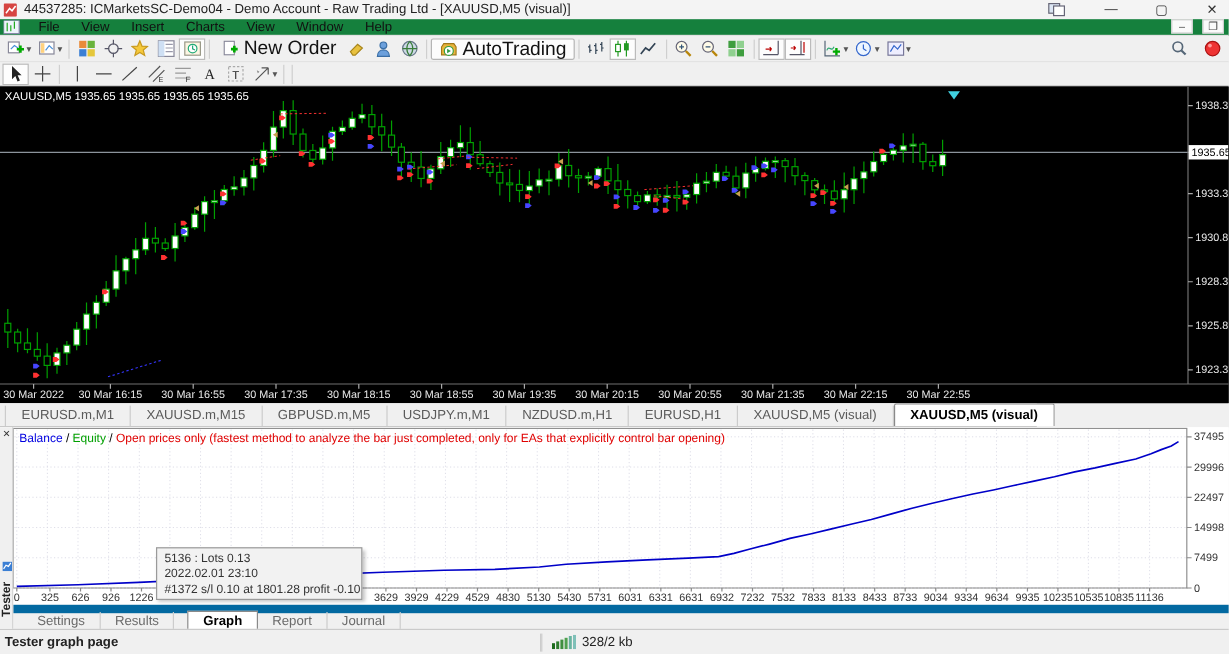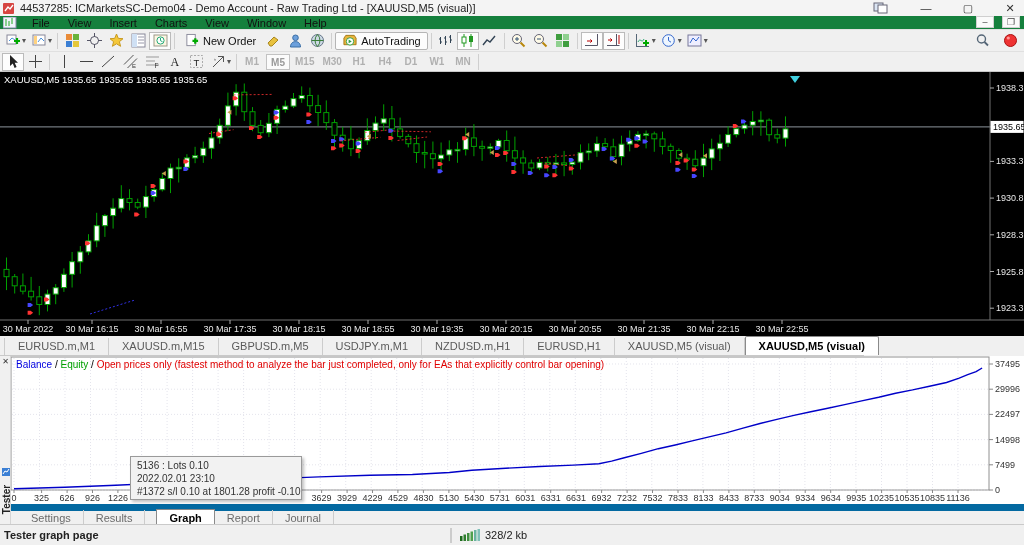--- a/index.html
+++ b/index.html
@@ -22,21 +22,21 @@
   .mc-btn { width:18px; height:12px; border:1px solid #cfcfcf; background:#fafafa; font-size:9px; line-height:10px; text-align:center; color:#444; }
 
   
   .toolbar1 { position:absolute; left:0; top:30px; width:1024px; height:22px; background:#f0f0f0; border-bottom:1px solid #e0e0e0; display:flex; align-items:center; padding-left:2px; }
   .toolbar2 { position:absolute; left:0; top:52px; width:1024px; height:20px; background:#f0f0f0; border-bottom:1px solid #c8c8c8; display:flex; align-items:center; padding-left:2px; }
   .tb { width:22px; height:18px; display:flex; align-items:center; justify-content:center; border:1px solid transparent; }
   .tb svg { width:15px; height:15px; }
   .tb.pressed { background:#fdfdfd; border:1px solid #bbb; }
   .tbsep { width:1px; height:16px; background:#cfcfcf; margin:0 3px; }
   .drop { font-size:8px; color:#555; margin:0 2px 0 -2px; }
-  .tb-label-btn { display:flex; align-items:center; gap:3px; padding:0 6px; height:18px; font-size:11px; color:#111; }
+  .tb-label-btn { display:flex; gap:3px; padding:0 6px; height:18px; font-size:16px; color:#111; }
   .tb-label-btn.boxed { border:1px solid #b5b5b5; background:#fcfcfc; border-radius:2px; }
   .toolbar1 .right { position:absolute; right:3px; display:flex; align-items:center; gap:6px; }
   .tf { min-width:24px; height:16px; padding:0 3px; text-align:center; line-height:16px; font-size:10px; color:#b0b0b0; font-weight:bold; }
   .tf.active { background:#fbfbfb; border:1px solid #c2c2c2; color:#9a9a9a; }
 
   
   .chartwin { position:absolute; left:0; top:72px; width:1024px; height:264px; background:#000; }
   .chartwin svg { display:block; }
 
   
@@ -343,31 +343,20 @@
         </svg>
       </span>
     <span class="tb">
         <svg viewBox="0 0 15 15">
           <path d="M2 13 12.5 2.5M12.5 2.5H7M12.5 2.5V8" stroke="#555" fill="none"></path>
           <path d="M3 4.5l2.2 1.2L3.8 7z" fill="#888"></path>
         </svg>
       </span>
       <span class="drop">▾</span>
     <span class="tbsep"></span>
-    <span id="tf-list" style="display:flex; gap:2px;">
-        <span class="tf">M1</span>
-        <span class="tf active">M5</span>
-        <span class="tf">M15</span>
-        <span class="tf">M30</span>
-        <span class="tf">H1</span>
-        <span class="tf">H4</span>
-        <span class="tf">D1</span>
-        <span class="tf">W1</span>
-        <span class="tf">MN</span>
-      </span>
     <span class="tbsep"></span>
   </div>
 
   <div class="chartwin">
     <svg id="chart-svg" width="1024" height="264">
         <rect x="0" y="0" width="1024" height="264" fill="#000000"></rect>
         <line x1="0" y1="54.9" x2="1024" y2="54.9" stroke="#8c949c" stroke-width="1"></line>
         <line x1="6.5" y1="185.5" x2="6.5" y2="218.1" stroke="#00A000"></line>
         <rect x="4.0" y="197.4" width="5" height="7.3" fill="#000000" stroke="#00A000" stroke-width="1"></rect>
         <line x1="14.7" y1="202.0" x2="14.7" y2="221.5" stroke="#00A000"></line>
@@ -805,21 +794,21 @@
         <line x1="907.1" y1="134" x2="907.1" y2="137" stroke="#888"></line>
         <text x="907.1" y="145" font-size="9" fill="#333" text-anchor="middle" font-family="Liberation Sans,sans-serif">10535</text>
         <line x1="932.5" y1="134" x2="932.5" y2="137" stroke="#888"></line>
         <text x="932.5" y="145" font-size="9" fill="#333" text-anchor="middle" font-family="Liberation Sans,sans-serif">10835</text>
         <line x1="958.0" y1="134" x2="958.0" y2="137" stroke="#888"></line>
         <text x="958.0" y="145" font-size="9" fill="#333" text-anchor="middle" font-family="Liberation Sans,sans-serif">11136</text>
         <polyline points="14.0,132.7 64.9,131.3 115.7,129.3 166.6,126.9 217.4,124.9 268.3,122.9 319.2,120.9 370.0,119.2 412.4,118.5 449.4,116.5 471.8,114.2 505.7,112.2 539.6,110.5 573.5,109.1 598.9,107.8 611.6,105.1 624.3,101.7 641.3,97.4 658.3,92.7 675.2,89.0 692.2,84.9 709.1,80.9 726.1,76.9 743.0,72.2 760.0,67.5 776.9,63.4 793.9,59.4 810.8,55.7 827.8,52.3 844.7,48.6 861.7,44.9 878.7,41.3 895.6,37.2 912.6,33.9 929.5,30.2 946.5,26.5 959.2,22.1 967.7,18.7 976.1,15.7 982.1,12.0" fill="none" stroke="#0000c8" stroke-width="1.4"></polyline>
         <text x="16" y="12" font-size="10" font-family="Liberation Sans,sans-serif"><tspan fill="#0000e0">Balance</tspan><tspan fill="#000"> / </tspan><tspan fill="#00a000">Equity</tspan><tspan fill="#000"> / </tspan><tspan fill="#e00000">Open prices only (fastest method to analyze the bar just completed, only for EAs that explicitly control bar opening)</tspan></text>
       </svg>
     <div class="tooltip">
-      <div>5136 : Lots 0.10</div>
+      <div>5136 : Lots 0.13</div>
       <div>2022.02.01 23:10</div>
       <div>#1372 s/l 0.10 at 1801.28 profit -0.10</div>
     </div>
   </div>
 
   <div class="tester-strip">
     <div class="tester-close">✕</div>
     <svg class="tester-vicon" viewBox="0 0 8 8">
         <rect width="8" height="8" fill="#3b7fd4"></rect>
         <path d="M1 6 3 3l2 1 2-3" stroke="#fff" fill="none"></path>

